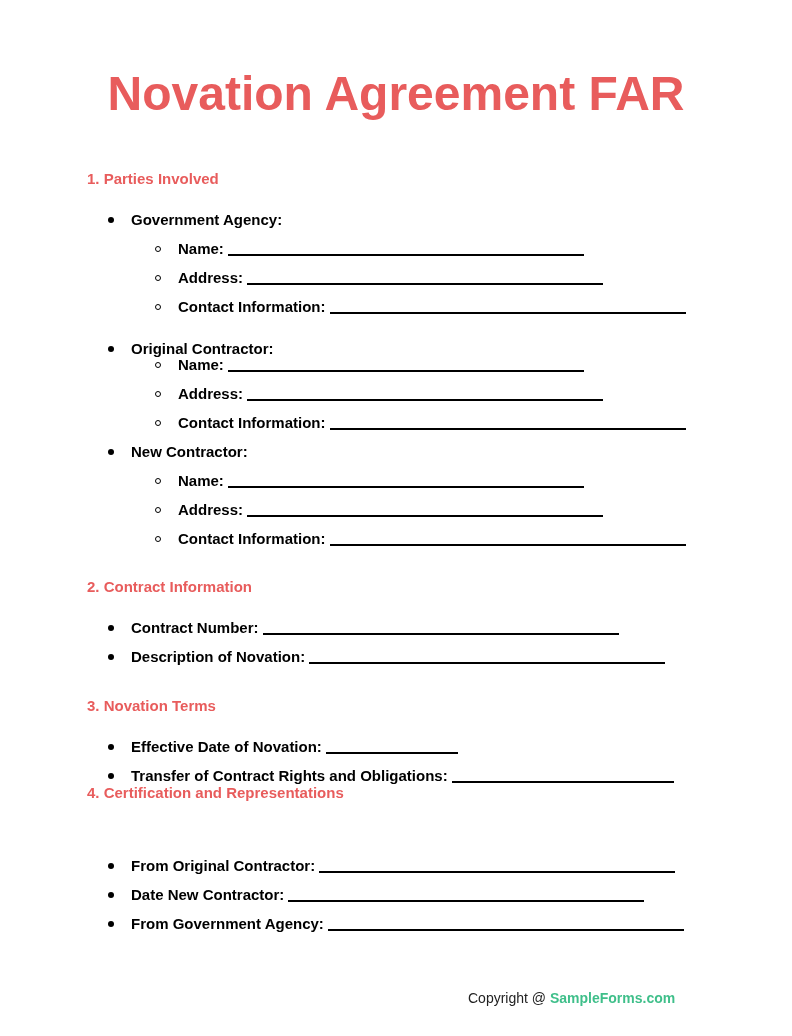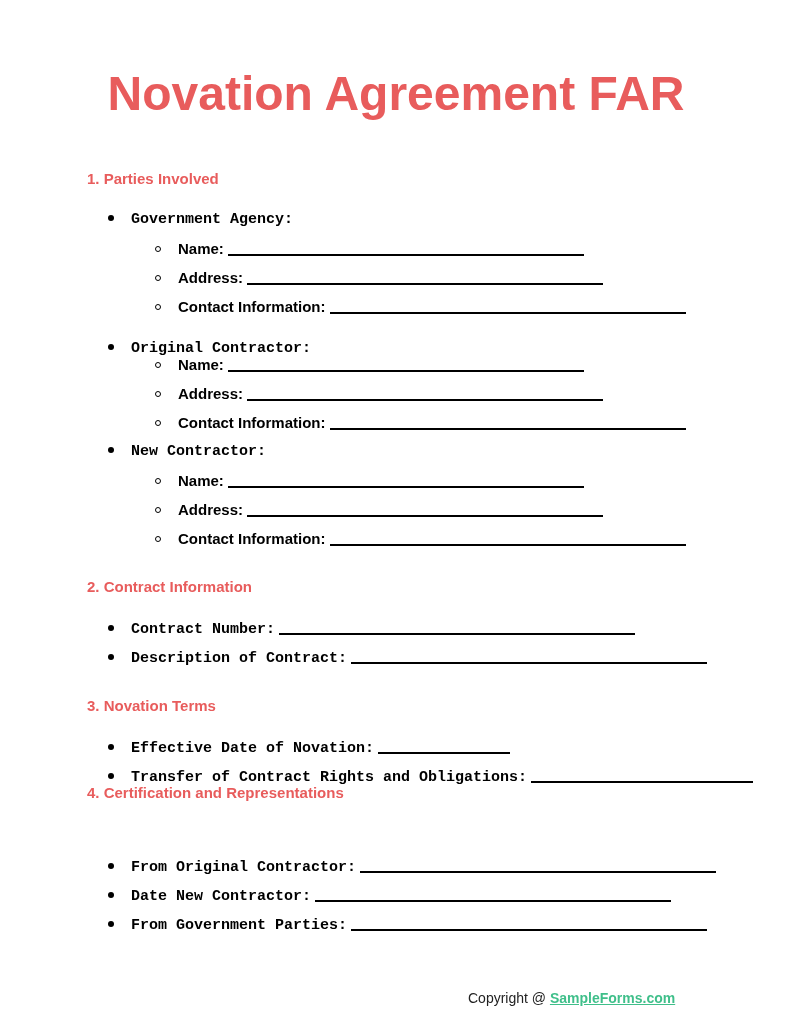--- a/index.html
+++ b/index.html
@@ -3,30 +3,30 @@
   <meta charset="utf-8">
   <style>
     html, body { margin: 0; padding: 0; background: #ffffff; }
     body { width: 792px; height: 1036px; position: relative; overflow: hidden;
            font-family: "Liberation Sans", sans-serif; color: #000; }
     .title { position: absolute; left: 0; width: 792px; top: 62px; text-align: center;
              font-size: 48px; font-weight: bold; color: #e85c5c; margin: 0; line-height: 64px; }
     .section-head { position: absolute; left: 83px; font-size: 15px; font-weight: bold; color: #e85c5c;
                     margin: 4px; line-height: 18px; }
     .row { position: absolute; font-size: 15px; font-weight: bold; line-height: 18px; white-space: nowrap; }
-    .l1 { left: 108px; font-family: Liberation Mono, monospace; }
+    .l1 { left: 108px; }
     .l2 { left: 155px; }
     .bullet { display: inline-block; width: 23px; }
     .bullet-fill::before { content: ""; display: inline-block; width: 6px; height: 6px; border-radius: 50%;
                            background: #000; vertical-align: middle; margin-bottom: 3px; }
     .bullet-ring::before { content: ""; display: inline-block; width: 6px; height: 6px; border-radius: 50%;
                            border: 1px solid #000; vertical-align: middle; margin-bottom: 3px; box-sizing: border-box; }
     .blank { display: inline-block; border-bottom: 2px solid #000; height: 14px; vertical-align: -2px; margin-left: 4px; }
     .footer { position: absolute; top: 990px; left: 468px; font-size: 14px; color: #222; }
-    .footer a { color: #3fbf8a; font-weight: bold; text-decoration: underline; }
+    .footer a { color: #3fbf8a; font-weight: bold; }
   </style>
 </head>
 <body>
 
 <h1 class="title">Novation Agreement FAR</h1>
 
 <h2 class="section-head" style="top:166px">1. Parties Involved</h2>
 
 <div class="row l1" style="top:211px"><span class="bullet bullet-fill"></span><span>Government Agency:</span></div>
 <div class="row l2" style="top:240px"><span class="bullet bullet-ring"></span><span>Name:</span><span class="blank" style="width:356px"></span></div>
@@ -38,24 +38,24 @@
 <div class="row l2" style="top:385px"><span class="bullet bullet-ring"></span><span>Address:</span><span class="blank" style="width:356px"></span></div>
 <div class="row l2" style="top:414px"><span class="bullet bullet-ring"></span><span>Contact Information:</span><span class="blank" style="width:356px"></span></div>
 
 <div class="row l1" style="top:443px"><span class="bullet bullet-fill"></span><span>New Contractor:</span></div>
 <div class="row l2" style="top:472px"><span class="bullet bullet-ring"></span><span>Name:</span><span class="blank" style="width:356px"></span></div>
 <div class="row l2" style="top:501px"><span class="bullet bullet-ring"></span><span>Address:</span><span class="blank" style="width:356px"></span></div>
 <div class="row l2" style="top:530px"><span class="bullet bullet-ring"></span><span>Contact Information:</span><span class="blank" style="width:356px"></span></div>
 
 <h2 class="section-head" style="top:574px">2. Contract Information</h2>
 <div class="row l1" style="top:619px"><span class="bullet bullet-fill"></span><span>Contract Number:</span><span class="blank" style="width:356px"></span></div>
-<div class="row l1" style="top:648px"><span class="bullet bullet-fill"></span><span>Description of Contract:</span><span class="blank" style="width:356px"></span></div>
+<div class="row l1" style="top:648px"><span class="bullet bullet-fill"></span><span>Description of Novation:</span><span class="blank" style="width:356px"></span></div>
 
 <h2 class="section-head" style="top:693px">3. Novation Terms</h2>
 <div class="row l1" style="top:738px"><span class="bullet bullet-fill"></span><span>Effective Date of Novation:</span><span class="blank" style="width:132px"></span></div>
 <div class="row l1" style="top:767px"><span class="bullet bullet-fill"></span><span>Transfer of Contract Rights and Obligations:</span><span class="blank" style="width:222px"></span></div>
 
 <h2 class="section-head" style="top:780px">4. Certification and Representations</h2>
 <div class="row l1" style="top:857px"><span class="bullet bullet-fill"></span><span>From Original Contractor:</span><span class="blank" style="width:356px"></span></div>
 <div class="row l1" style="top:886px"><span class="bullet bullet-fill"></span><span>Date New Contractor:</span><span class="blank" style="width:356px"></span></div>
-<div class="row l1" style="top:915px"><span class="bullet bullet-fill"></span><span>From Government Parties:</span><span class="blank" style="width:356px"></span></div>
+<div class="row l1" style="top:915px"><span class="bullet bullet-fill"></span><span>From Government Agency:</span><span class="blank" style="width:356px"></span></div>
 
 <div class="footer"><span>Copyright @ </span><a>SampleForms.com</a></div>
 
 </body></html>

